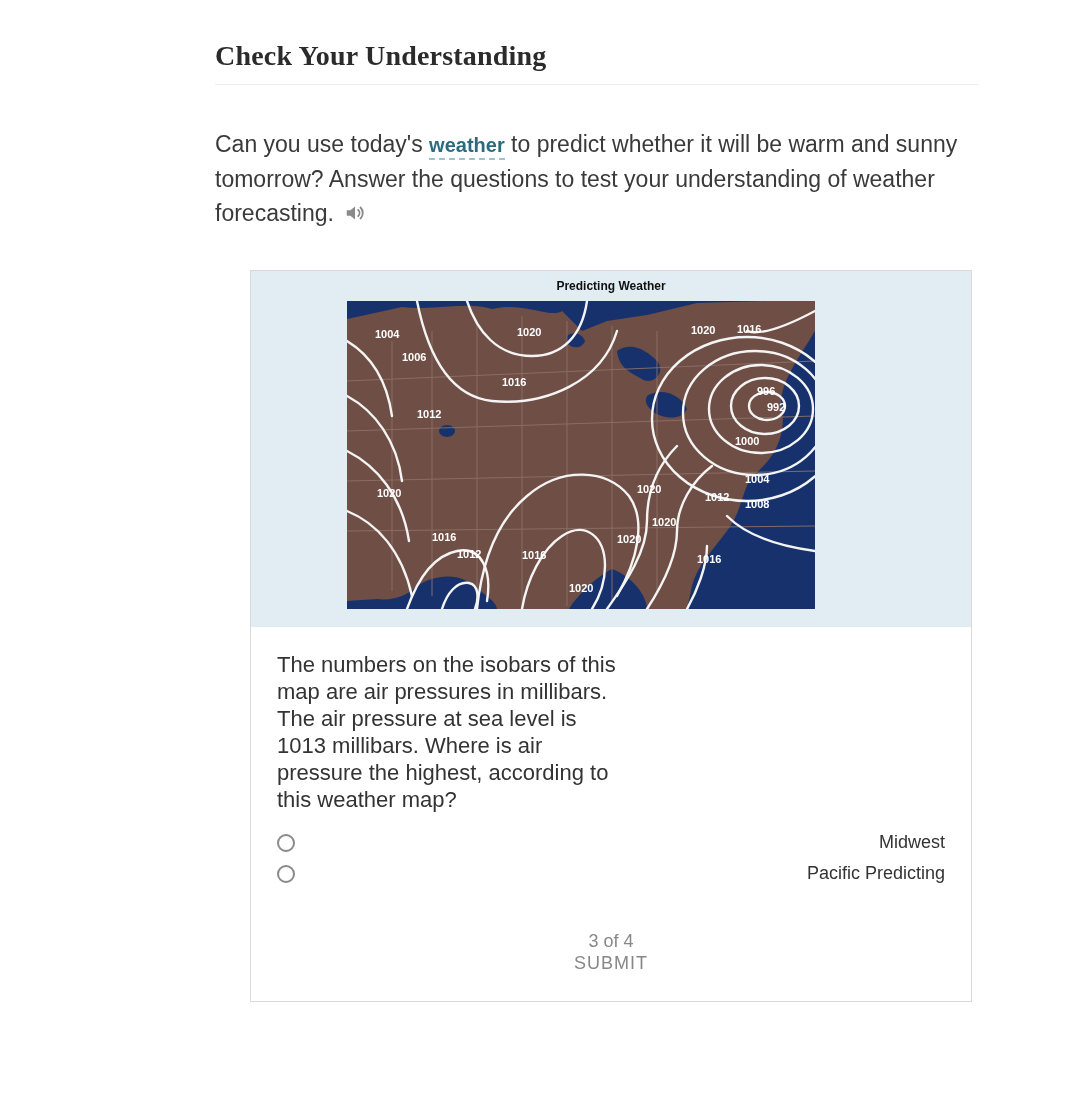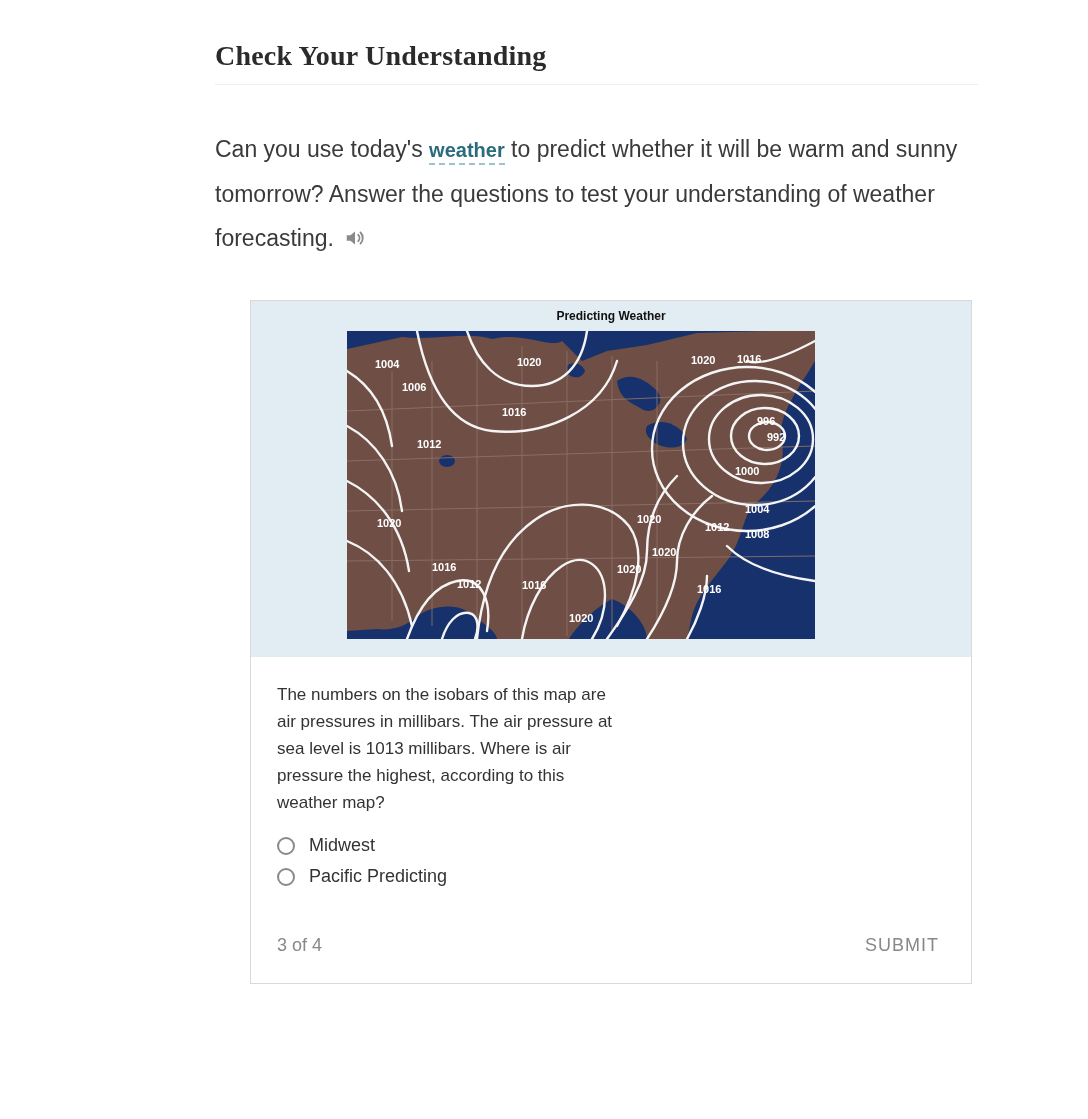--- a/index.html
+++ b/index.html
@@ -37,21 +37,21 @@
     margin: 20px 0 12px 0;
     color: #2b2b2b;
   }
   .title-rule {
     border: 0;
     border-top: 1px solid #eee;
     margin: 0 0 42px 0;
   }
   p.intro {
     font-size: 23px;
-    line-height: 44px;
+    line-height: 34px;
     color: #3a3a3a;
     margin: 0 0 40px 0;
   }
   .keyword {
     color: var(--link);
     font-weight: 700;
     font-size: 20px;
     border-bottom: 2px dashed #9ec3cd;
     padding-bottom: 2px;
     cursor: pointer;
@@ -91,50 +91,52 @@
     display: block;
     width: 468px;
     height: 308px;
     background: var(--ocean);
   }
 
   .card-body {
     padding: 24px 26px 10px 26px;
   }
   .question {
-    font-size: 17px;
+    font-size: 22px;
     line-height: 27px;
     color: #333;
     max-width: 340px;
     margin: 0 0 14px 0;
   }
   .options { list-style: none; padding: 0; margin: 0 0 18px 0; }
   .option {
     display: flex;
     align-items: center;
     gap: 14px;
     padding: 5px 0;
     font-size: 18px;
     color: #333;
     cursor: pointer;
+    justify-content: space-between;
   }
   .radio {
     width: 18px; height: 18px;
     border: 2px solid #8a8a8a;
     border-radius: 50%;
     box-sizing: border-box;
     flex: 0 0 auto;
   }
   .card-footer {
     display: flex;
     justify-content: space-between;
     align-items: center;
     padding: 14px 26px 26px 26px;
     color: var(--muted);
     font-size: 18px;
+    flex-direction: column;
   }
   .submit {
     background: none;
     border: none;
     color: var(--muted);
     font-size: 18px;
     letter-spacing: 1px;
     cursor: pointer;
   }
 

